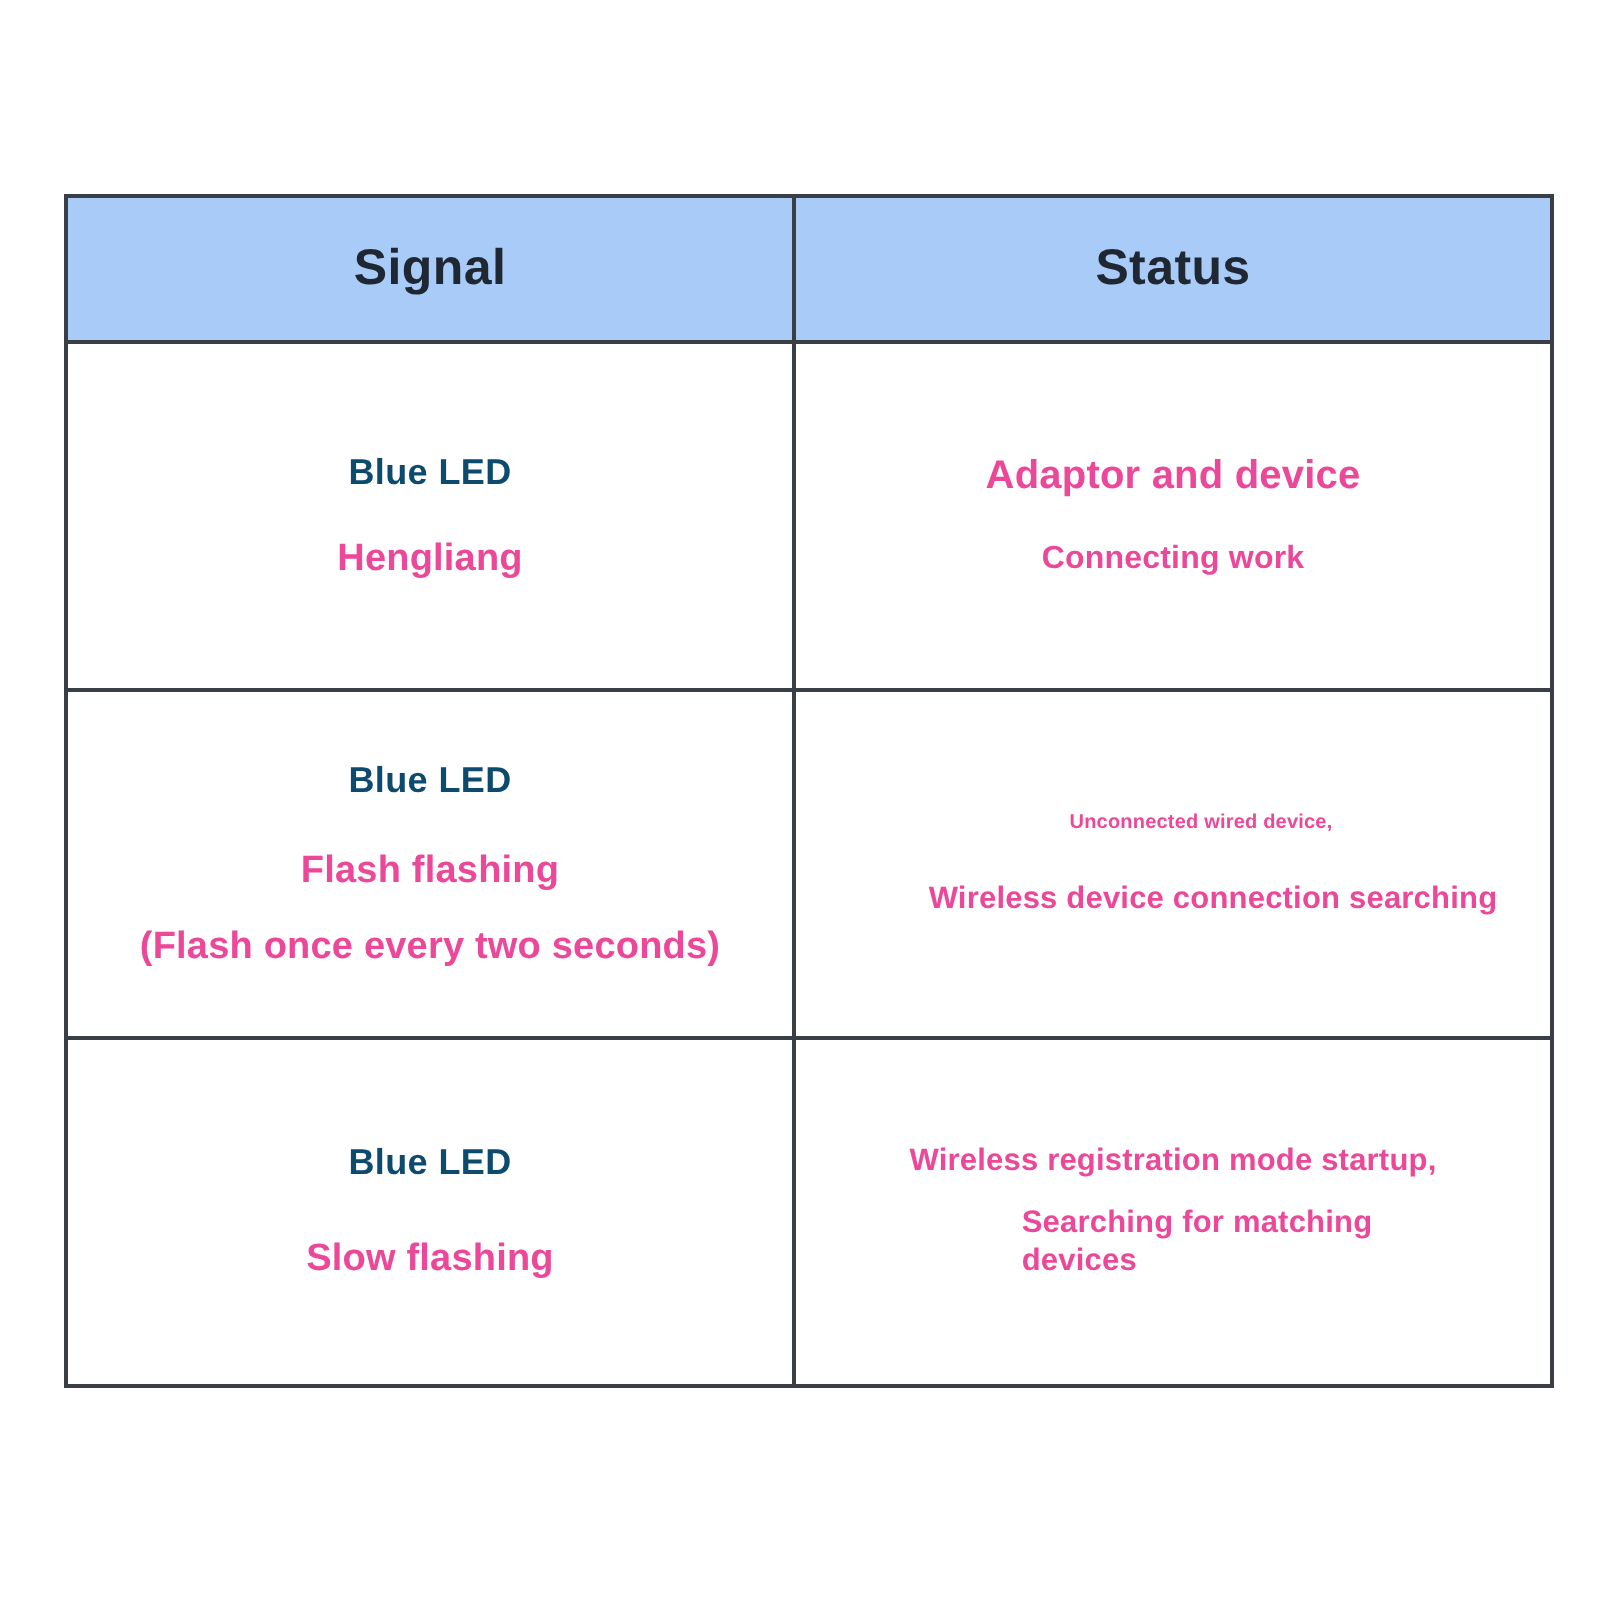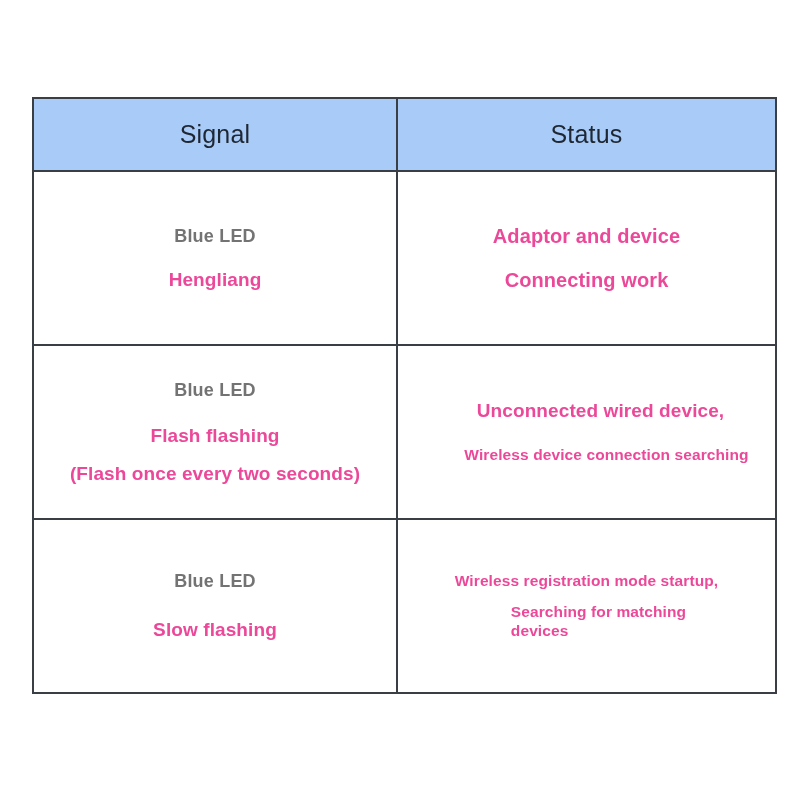--- a/index.html
+++ b/index.html
@@ -42,58 +42,58 @@
     text-align: center;
     padding: 0 10px;
     box-sizing: border-box;
   }
 
   table.signal-table thead th {
     background: #a8cbf7;
     height: 73px;
     color: #1f2733;
     font-size: 25px;
-    font-weight: normal;
+    font-weight: bold;
     letter-spacing: 0.2px;
   }
 
   table.signal-table tbody tr { height: 174px; }
 
   .cell-inner {
     display: flex;
     flex-direction: column;
     align-items: center;
     justify-content: center;
     width: 100%;
   }
 
   .line-led {
-    color: #737373;
+    color: #0c4a6e;
     font-weight: bold;
     font-size: 18px;
     letter-spacing: 0.2px;
   }
 
   .line-dark {
     color: #ec4899;
     font-weight: bold;
     letter-spacing: 0.1px;
   }
 
   
   .r1-led    { margin-bottom: 22px; }
   .r1-desc   { font-size: 19px; }
   .r1-title  { font-size: 20px; margin-bottom: 21px; }
-  .r1-sub    { font-size: 20px; }
+  .r1-sub    { font-size: 16px; }
 
   
   .r2-led    { margin-bottom: 24px; }
   .r2-desc   { font-size: 19px; margin-bottom: 16px; }
   .r2-desc2  { font-size: 19px; white-space: nowrap; }
-  .r2-s1     { font-size: 19px; margin-bottom: 24px; margin-left: 28px; }
+  .r2-s1     { font-size: 10px; margin-bottom: 24px; margin-left: 28px; }
   .r2-s2     { font-size: 15.5px; margin-left: 40px; }
 
   
   .r3-led    { margin-bottom: 27px; }
   .r3-desc   { font-size: 19px; }
   .r3-s1     { font-size: 15.5px; margin-bottom: 12px; }
   .r3-block  {
     font-size: 15.5px;
     text-align: left;
     align-self: center;

